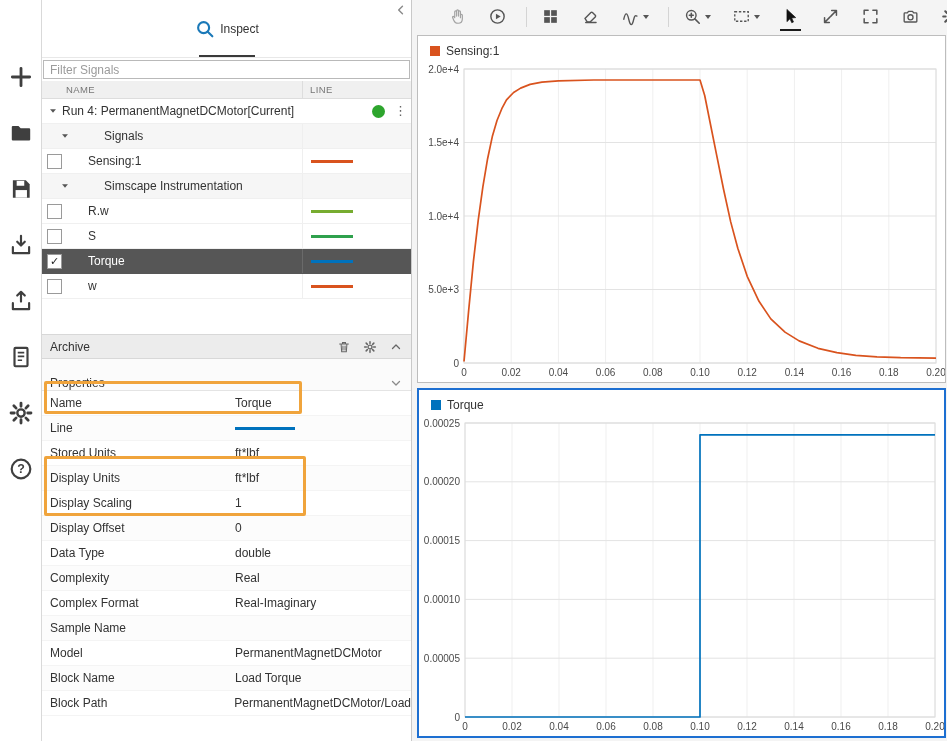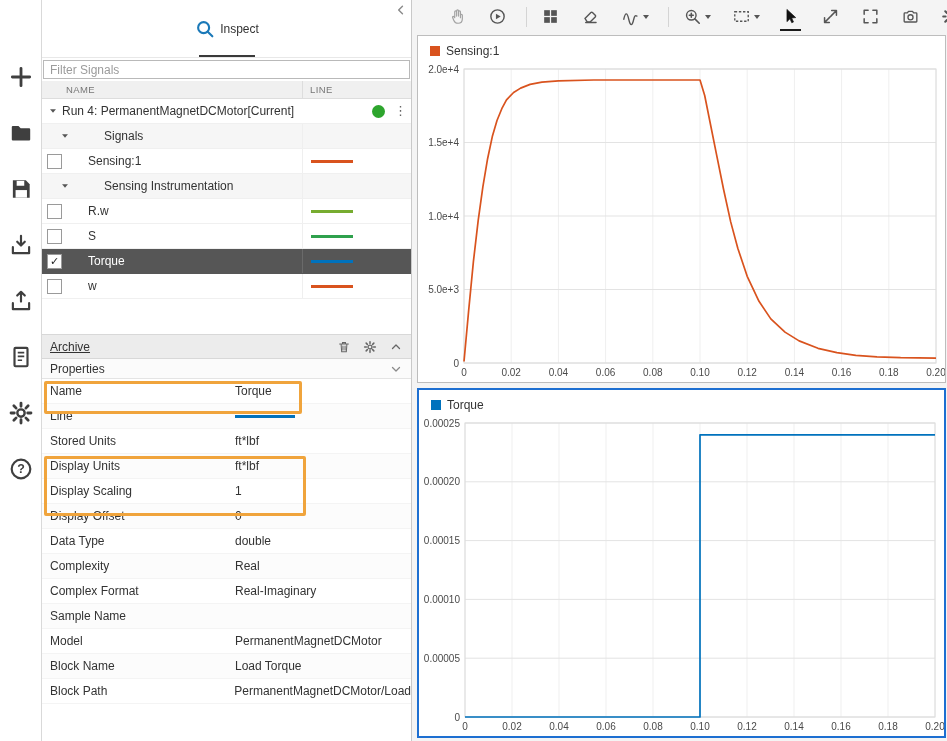--- a/index.html
+++ b/index.html
@@ -48,25 +48,25 @@
   .line-cell{position:absolute;left:260px;right:0;top:0;bottom:0;border-left:1px solid #efefef;display:flex;align-items:center;}
   .swatch{width:42px;height:3px;margin-left:8px;}
   .srow.selected{background:#565656;border-bottom-color:#565656;}
   .srow.selected .sig-name{color:#fff;}
   .srow.selected .line-cell{border-left-color:#6a6a6a;}
 
   .spacer{height:35px;flex:none;background:#fff;}
 
   .archive-bar{height:25px;flex:none;background:#ececec;border-top:1px solid #d8d8d8;border-bottom:1px solid #d8d8d8;
                display:flex;align-items:center;padding:0 8px;box-sizing:border-box;}
-  .archive-title{color:#333;text-decoration:underline;}
+  .archive-title{color:#333;}
   .archive-icons{margin-left:auto;display:flex;gap:12px;align-items:center;color:#666;}
   .aicon{width:14px;height:14px;cursor:pointer;}
 
-  .props-header{height:20px;flex:none;background:#fbfbfb;border-bottom:1px solid #e4e4e4;display:flex;align-items:center;
+  .props-header{height:32px;flex:none;background:#fbfbfb;border-bottom:1px solid #e4e4e4;display:flex;align-items:flex-end;
                 padding:0 8px;box-sizing:border-box;}
   .props-title{color:#333;}
   .props-chevron{margin-left:auto;width:14px;height:14px;color:#8a8a8a;cursor:pointer;}
 
   .props{flex:1;overflow:hidden;}
   .prow{height:25px;display:flex;align-items:center;border-bottom:1px solid #f4f4f4;box-sizing:border-box;}
   .prow:nth-child(even){background:#fcfcfc;}
   .p-label{width:185px;padding-left:8px;box-sizing:border-box;color:#333;}
   .p-value{flex:1;padding-left:8px;color:#333;display:flex;align-items:center;}
   .p-swatch{width:60px;height:3px;display:inline-block;}
@@ -202,21 +202,21 @@
         <span class="line-cell">
           <span class="swatch" style="background:#d9531e"></span>
         </span>
       </div>
         <div class="srow group">
         <span class="caret">
             <svg viewBox="0 0 24 24">
               <path d="M5 8l7 8 7-8z" fill="currentColor"></path>
             </svg>
           </span>
-        <span class="group-label">Sensing Instrumentation</span>
+        <span class="group-label">Simscape Instrumentation</span>
         <span class="line-cell"></span>
       </div>
         <div class="srow signal">
         <span class="sig-check"></span>
         <span class="sig-name">R.w</span>
         <span class="line-cell">
           <span class="swatch" style="background:#77ac30"></span>
         </span>
       </div>
         <div class="srow signal">

